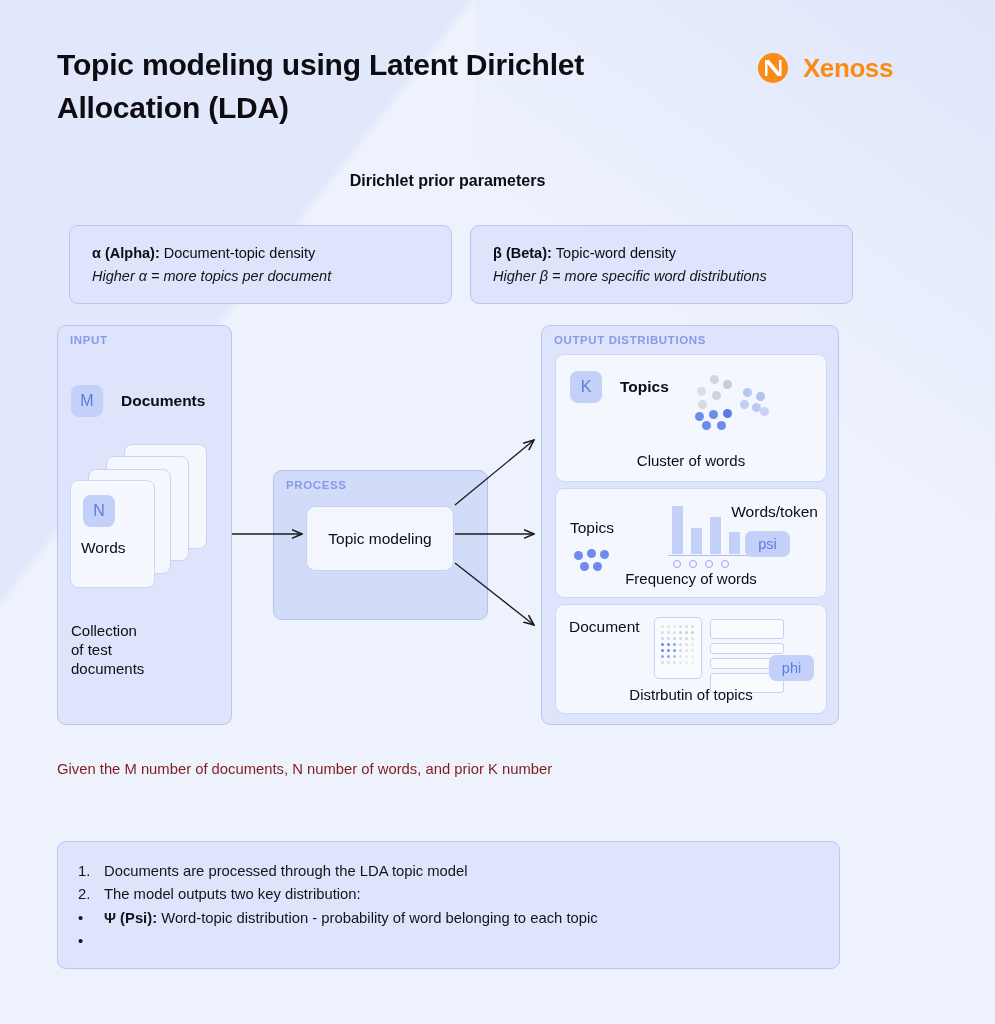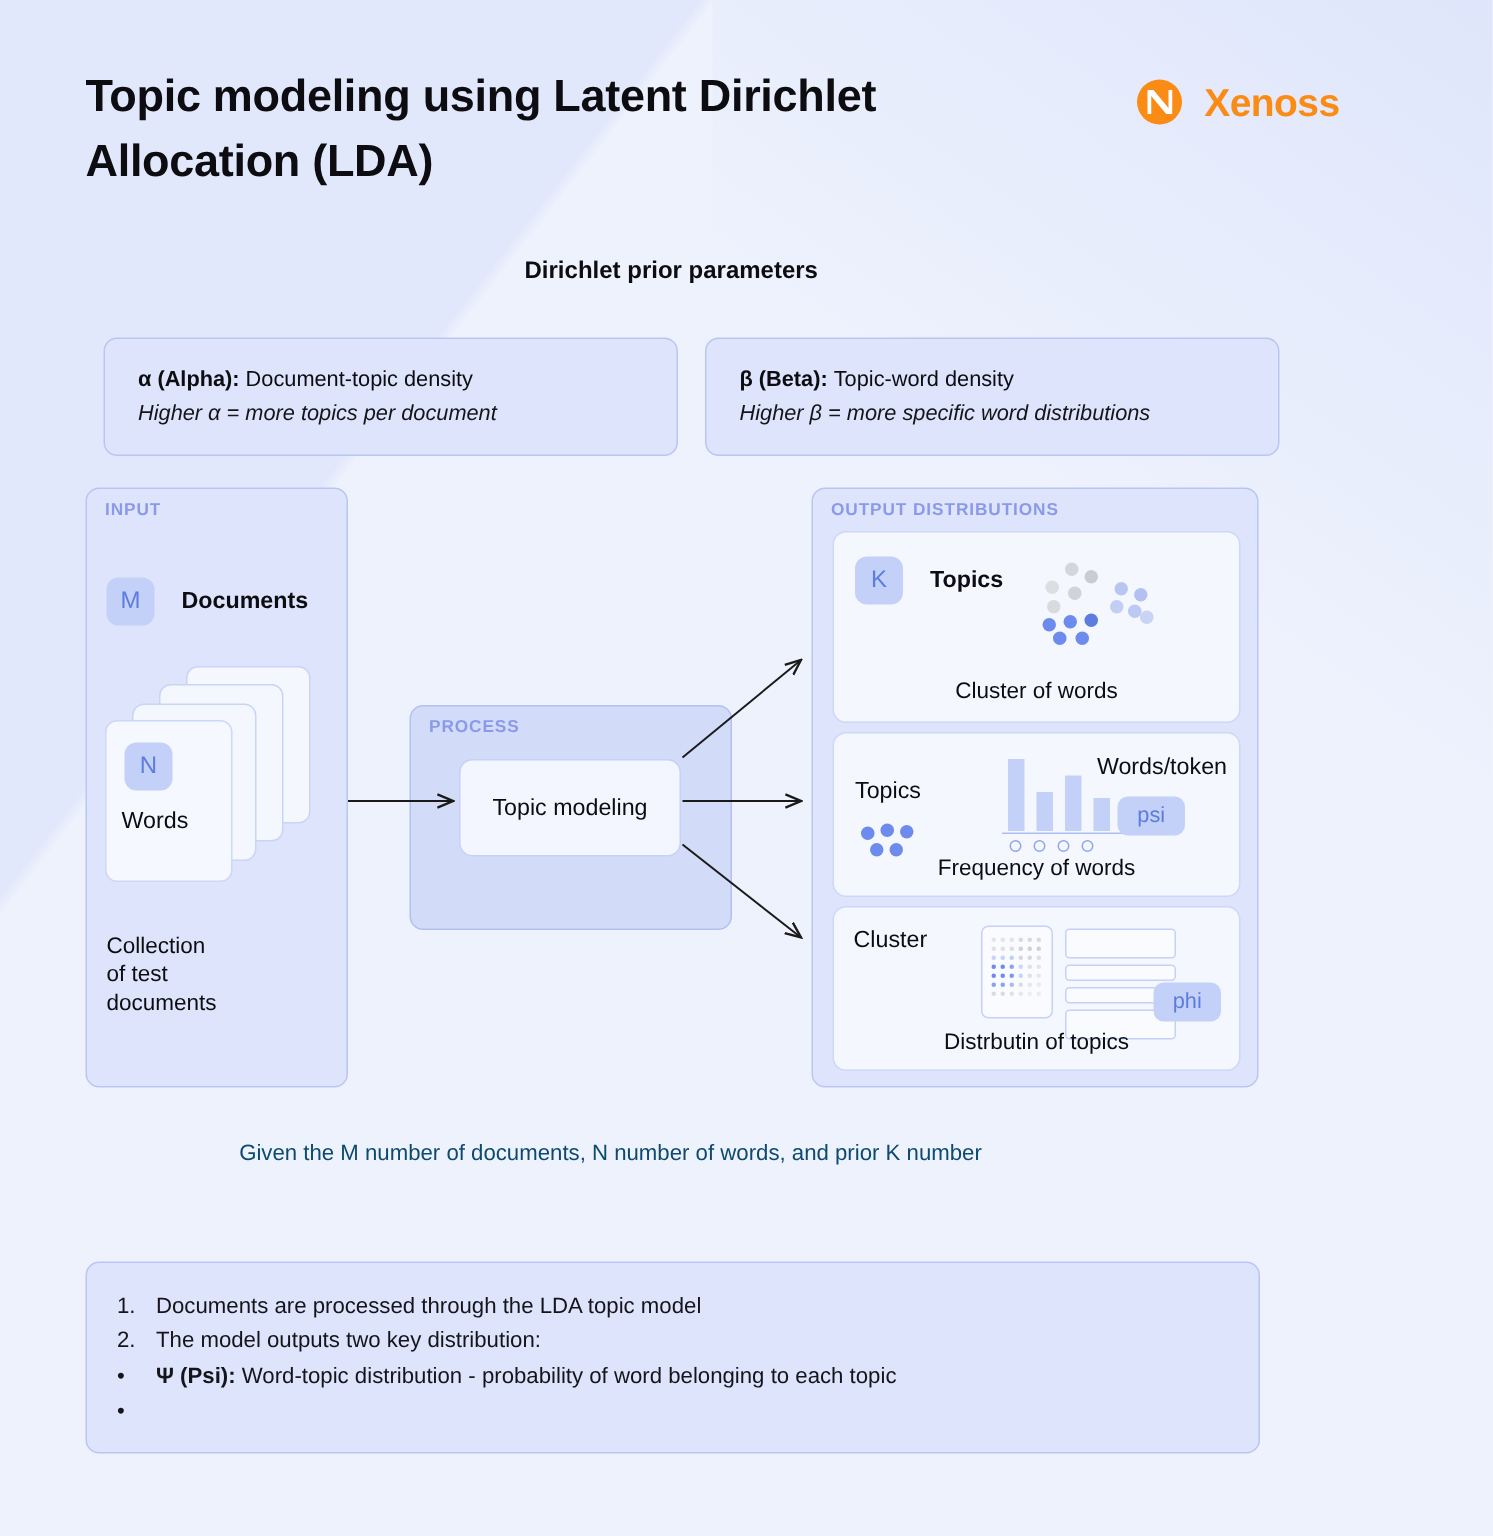--- a/index.html
+++ b/index.html
@@ -188,21 +188,21 @@
   .doc-lines .ln { height: 11px; background: #fafbff; border: 1px solid #c6d2f4; border-radius: 3px; margin-bottom: 4px; }
   .doc-lines .ln.tall { height: 20px; }
   .c3-tag { right: 12px; bottom: 32px; }
   .c3-cap { position: absolute; left: 0; right: 0; bottom: 10px; text-align: center; font-size: 15px; font-weight: 500; color: #0d0d11; }
 
   .connectors { position: absolute; left: 0; top: 0; width: 995px; height: 400px; pointer-events: none; }
 
   
   .flow { position: absolute; left: 57px; top: 758px; width: 700px; }
   .flow-h { font-size: 14.8px; font-weight: 700; color: #0d0d11; line-height: 1.65; }
-  .flow-p { font-size: 14.8px; color: #0c4a6e; line-height: 1.62; text-align: center; }
+  .flow-p { font-size: 14.8px; color: #7f1d1d; line-height: 1.62; }
 
   .listbox {
     position: absolute; left: 57px; top: 841px; width: 783px; height: 128px;
     background: #dde4fb; border: 1px solid #b9c6f2; border-radius: 9px;
     padding: 18px 0 0 20px;
   }
   .li { font-size: 14.8px; color: #14141a; line-height: 1.58; display: flex; gap: 9px; }
   .li .mark { width: 17px; flex: none; text-align: left; }
   .li b { font-weight: 700; }
 </style>
@@ -326,21 +326,21 @@
               <i></i>
               <i></i>
           </div>
         </div>
         <div class="c2-wt">Words/token</div>
         <div class="tag c2-tag">psi</div>
         <div class="c2-cap">Frequency of words</div>
       </div>
 
       <div class="out-card c3">
-        <div class="c3-doc">Cluster</div>
+        <div class="c3-doc">Document</div>
         <div class="docicons">
           <div class="doc-matrix">
             <div class="mrow">
                 <i style="background:#e4e4e6"></i>
                 <i style="background:#e4e4e6"></i>
                 <i style="background:#e4e4e6"></i>
                 <i style="background:#d9dade"></i>
                 <i style="background:#d9dade"></i>
                 <i style="background:#d9dade"></i>
               </div>

